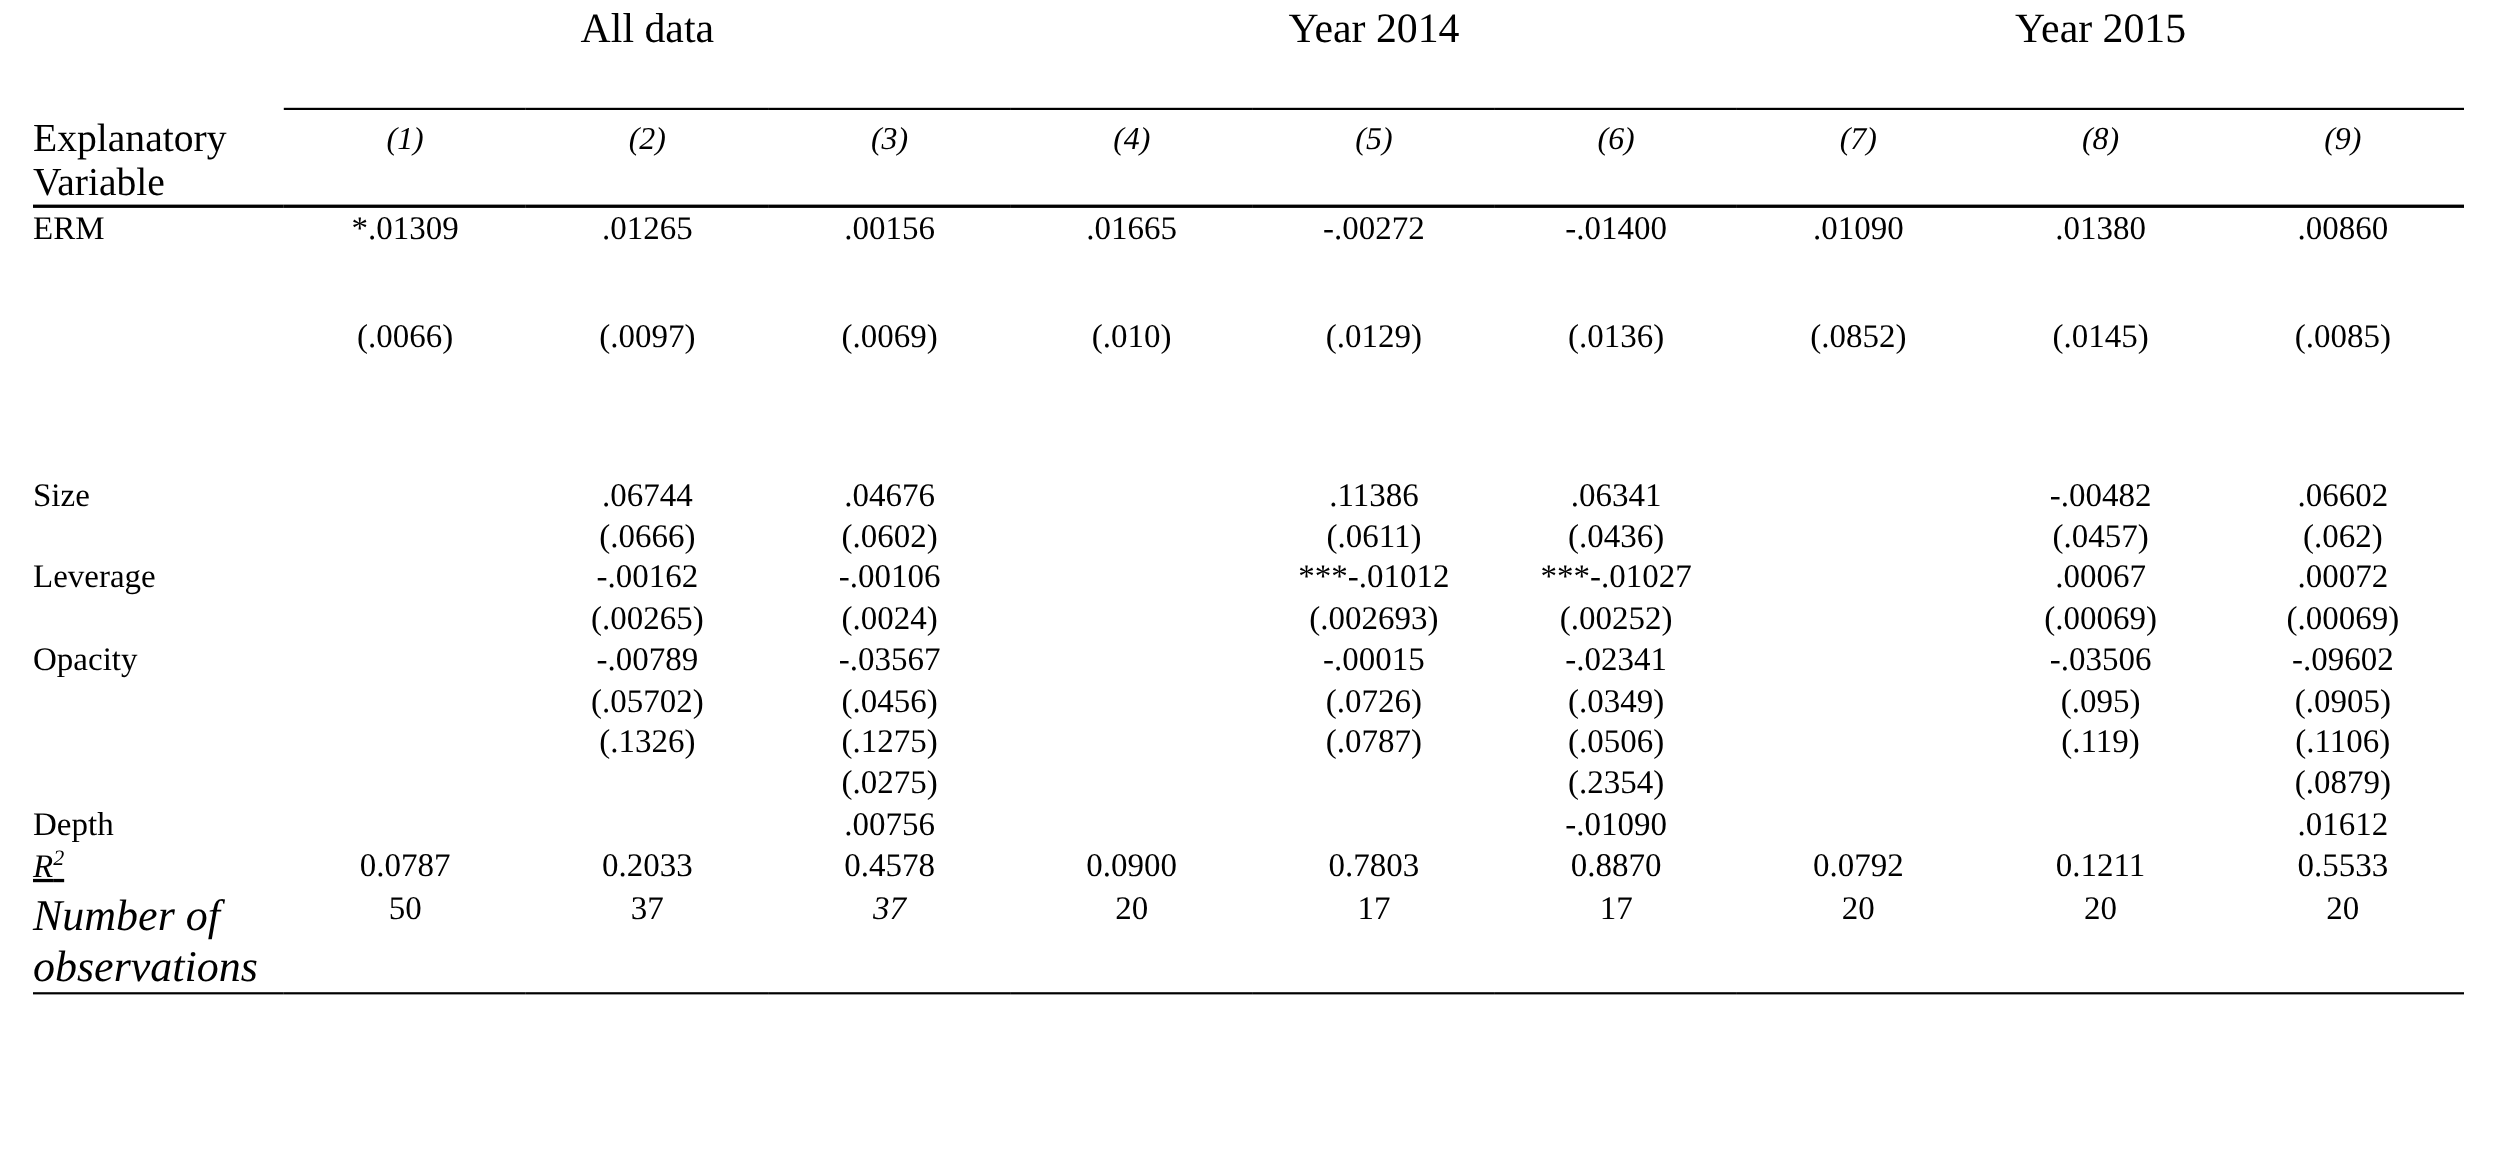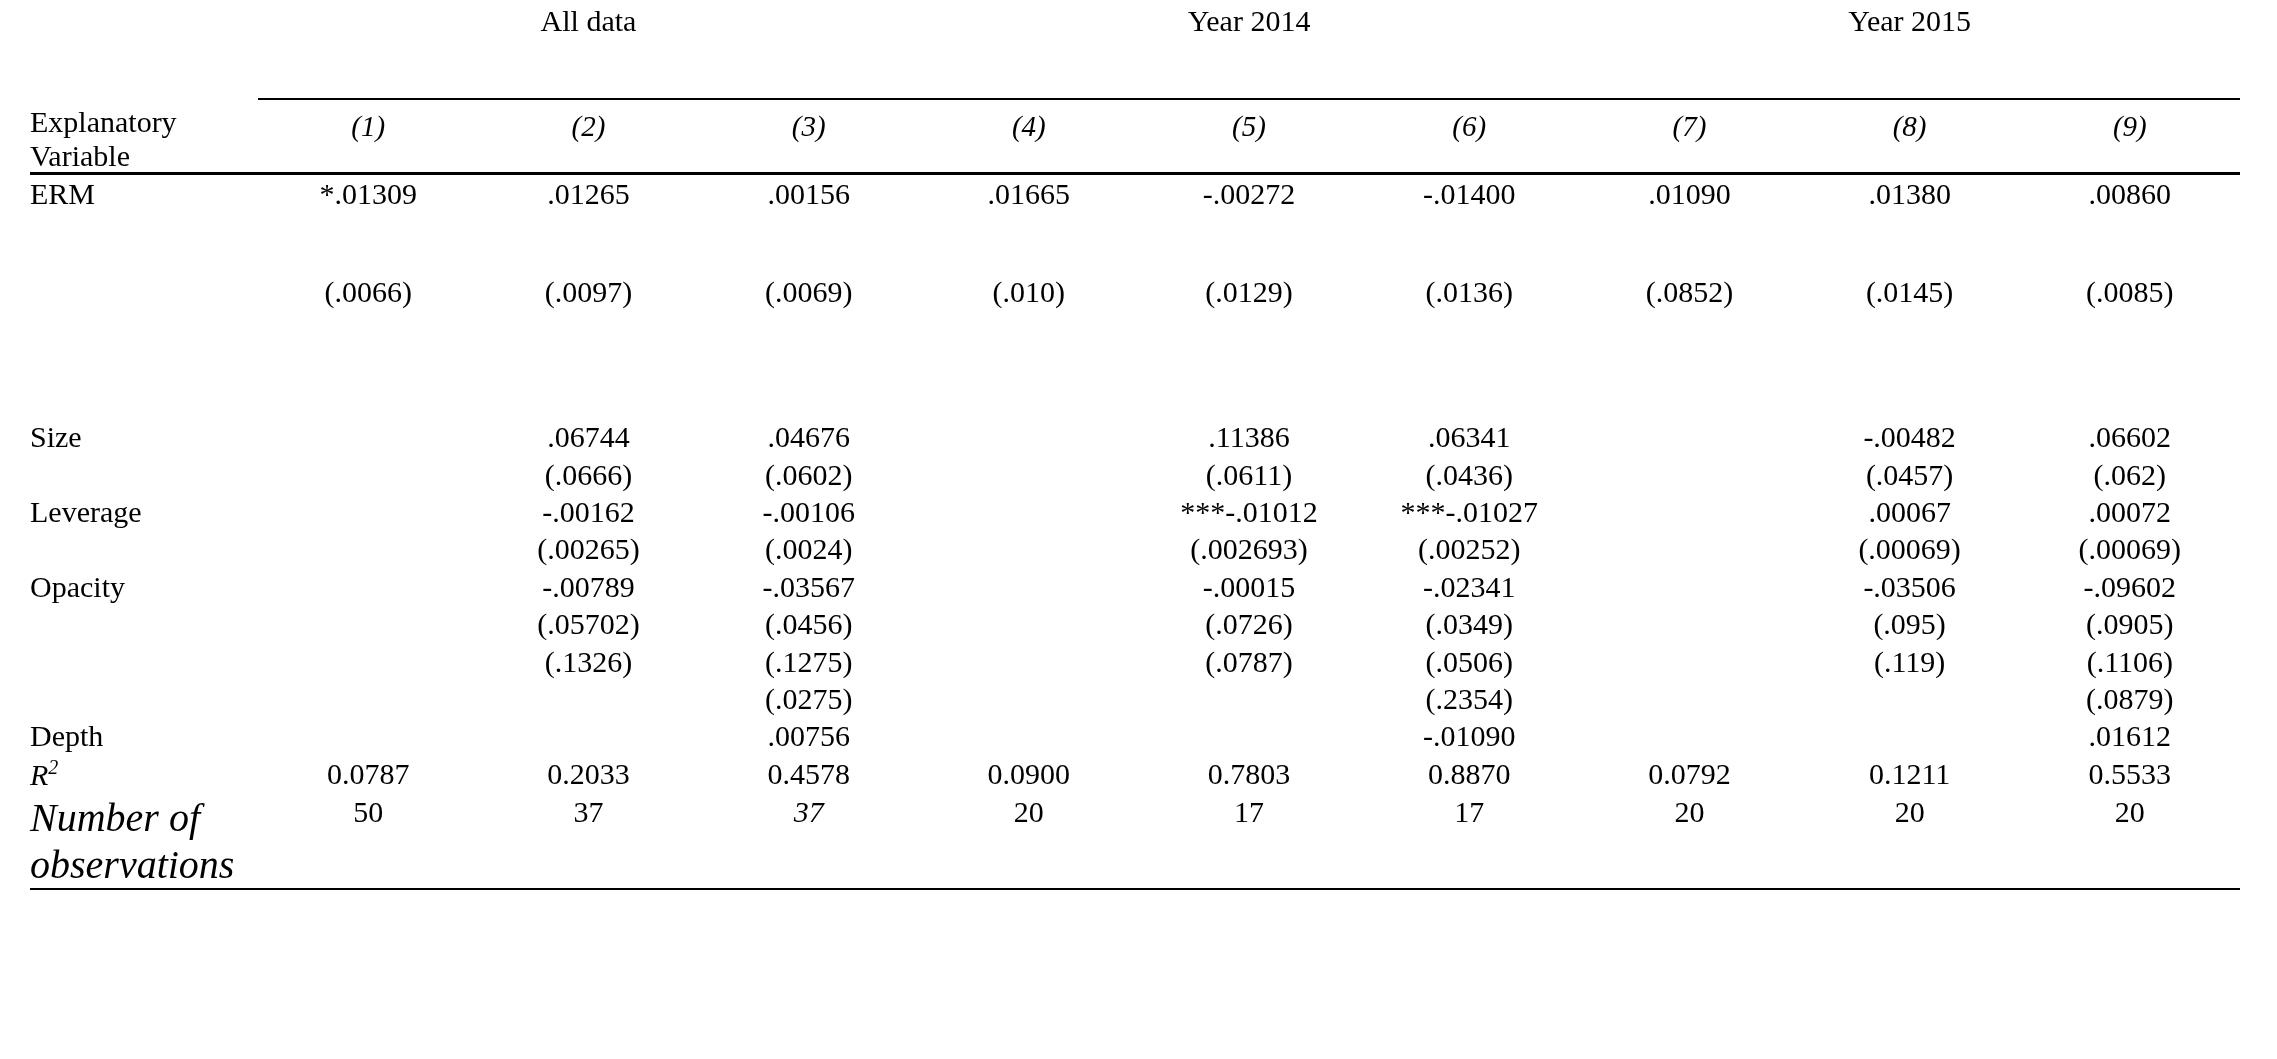--- a/index.html
+++ b/index.html
@@ -32,21 +32,21 @@
     font-weight: normal;
     vertical-align: top;
   }
   
   col.c0 { width: 228px; }
   col.cn { width: 220px; }
 
   
   .grp {
     text-align: center;
-    font-size: 30px;
+    font-size: 38px;
     height: 54px;
     vertical-align: top;
     padding-top: 4px !important;
   }
   .grp-blank { }
 
   .spacer-row td { height: 40px; }
 
   
   .rule-top td {
@@ -66,21 +66,21 @@
   
   .colnum {
     text-align: center;
     font-style: italic;
     font-size: 29px;
     padding-top: 10px !important;
     padding-bottom: 8px !important;
   }
   .varhead {
     text-align: left;
-    font-size: 30px;
+    font-size: 36px;
     line-height: 1.12;
     padding-top: 6px !important;
   }
 
   
   .rowlabel {
     text-align: left;
     font-size: 30px;
     white-space: nowrap;
     padding-top: 2px !important;
@@ -92,20 +92,21 @@
     white-space: nowrap;
     padding-top: 2px !important;
   }
   .tight td { line-height: 1.18; }
   .tall td { height: 96px; margin-left: 19px; }
   .gap-row td { height: 46px; }
   .italic { font-style: italic; }
   .r2lab {
     font-style: normal;
     font-size: 30px;
+    text-decoration: underline;
   }
   .r2lab sup { font-size: 20px; font-style: italic; vertical-align: super; }
   .nobs {
     font-style: italic;
     font-size: 40px;
     line-height: 1.1;
   }
   .italicval { font-style: italic; }
 </style>
 </head>

